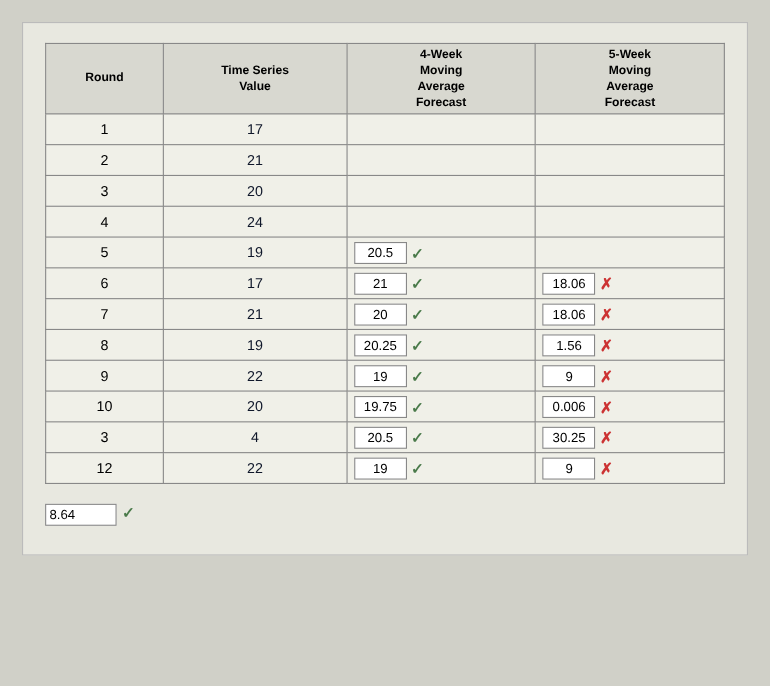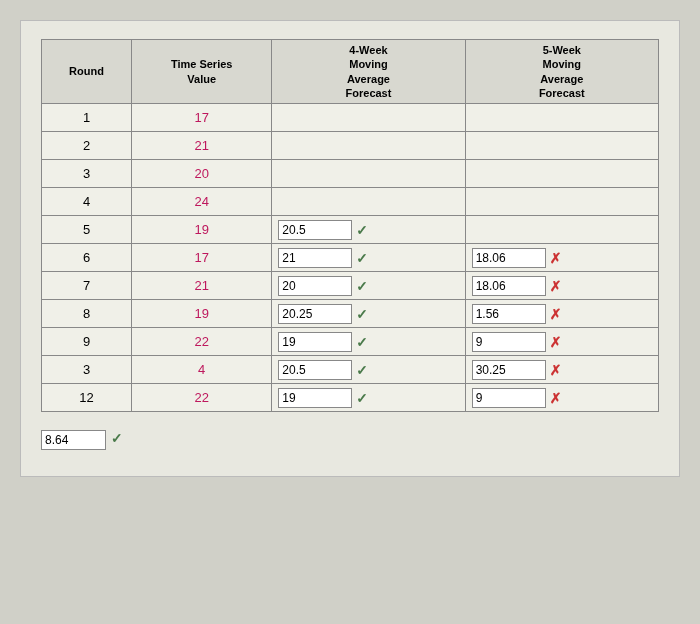--- a/index.html
+++ b/index.html
@@ -38,36 +38,36 @@
       font-size: 11px;
       line-height: 1.3;
     }
     td {
       height: 28px;
     }
     td.week-col {
       font-size: 13px;
     }
     td.value-col {
-      color: #be185d;
+      color: #0f172a;
       font-size: 13px;
     }
     .input-cell {
       display: flex;
       align-items: center;
       gap: 4px;
     }
     .cell-input {
       border: 1px solid #888;
       background: #fff;
-      width: 74px;
+      width: 48px;
       height: 20px;
       font-size: 12px;
       padding: 1px 3px;
-      text-align: left;
+      text-align: center;
     }
     .check-icon {
       color: #4a7a4a;
       font-size: 14px;
       font-weight: bold;
     }
     .x-icon {
       color: #cc3333;
       font-size: 14px;
       font-weight: bold;
@@ -202,20 +202,36 @@
             </div>
           </td>
           <td>
             <div class="input-cell">
               <input type="text" class="cell-input" value="9" style="">
               <span class="x-icon">✗</span>
             </div>
           </td>
         </tr>
         <tr>
+          <td class="week-col">10</td>
+          <td class="value-col">20</td>
+          <td>
+            <div class="input-cell">
+              <input type="text" class="cell-input" value="19.75" style="">
+              <span class="check-icon">✓</span>
+            </div>
+          </td>
+          <td>
+            <div class="input-cell">
+              <input type="text" class="cell-input" value="0.006" style="">
+              <span class="x-icon">✗</span>
+            </div>
+          </td>
+        </tr>
+        <tr>
           <td class="week-col">3</td>
           <td class="value-col">4</td>
           <td>
             <div class="input-cell">
               <input type="text" class="cell-input" value="20.5" style="">
               <span class="check-icon">✓</span>
             </div>
           </td>
           <td>
             <div class="input-cell">

